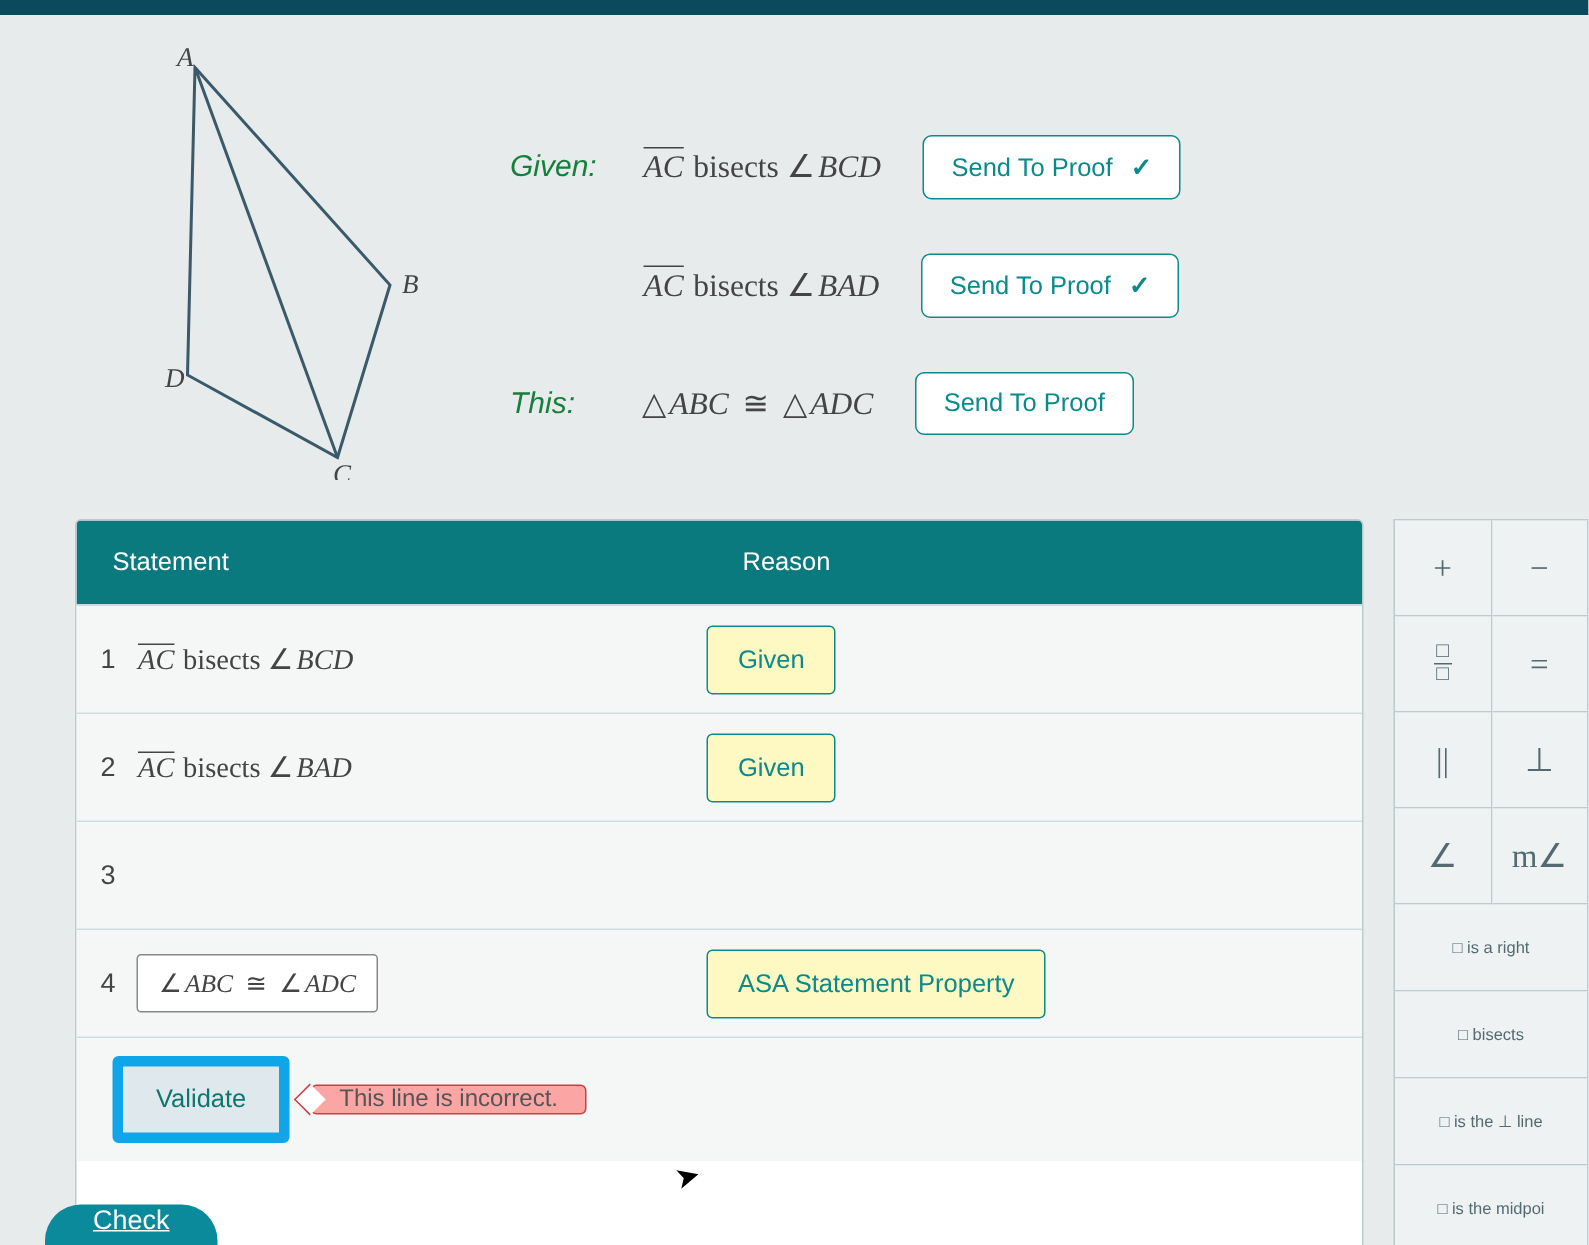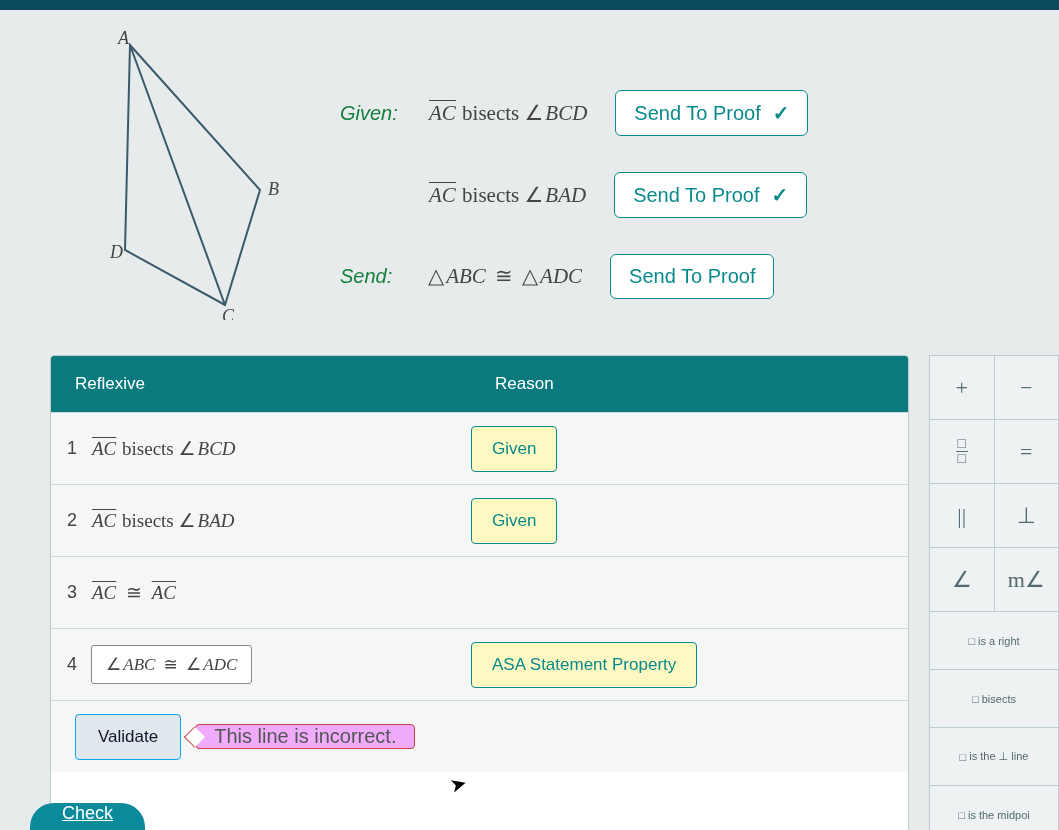--- a/index.html
+++ b/index.html
@@ -44,21 +44,21 @@
   .overline { text-decoration: overline; text-decoration-thickness: 1px; padding: 0 1px; }
   .angle-sym::before { content: "∠"; font-style: normal; margin-right: 2px; }
   .triangle-sym::before { content: "△"; font-style: normal; margin-right: 2px; }
   .cong::before { content: "≅"; font-style: normal; margin: 0 4px; }
   .send-btn {
     border: 1.5px solid #0a8a8a;
     background: #fff;
     color: #0a8a8a;
     border-radius: 6px;
     padding: 10px 18px;
-    font-size: 20px;
+    font-size: 17px;
     display: inline-flex;
     align-items: center;
     gap: 12px;
     cursor: pointer;
   }
   .send-btn .chk { color: #0a8a8a; font-weight: bold; }
 
   .proof-zone {
     display: flex;
     padding: 0 0 0 50px;
@@ -105,33 +105,33 @@
     background: #fff;
     border-radius: 3px;
     padding: 8px 14px;
     font-size: 17px;
     color: #444;
     display: inline-block;
     position: relative;
   }
   .validate-btn {
     background: #dfe8ec;
-    border: 1px solid #0ea5e9;
+    border: 7px solid #0ea5e9;
     border-radius: 4px;
     padding: 12px 22px;
     font-size: 17px;
-    color: #0f172a;
+    color: #0f766e;
     cursor: pointer;
   }
   .err-callout {
     border: 1.5px solid #c94040;
-    background: #f0abfc;
+    background: #fca5a5;
     border-radius: 4px;
     padding: 0 18px;
-    font-size: 20px;
+    font-size: 16px;
     color: #555;
     position: relative;
   }
   .err-callout::before {
     content: "";
     position: absolute;
     left: -9px; top: 50%;
     transform: translateY(-50%) rotate(45deg);
     width: 14px; height: 14px;
     background: #fff;
@@ -229,37 +229,37 @@
         <span class="overline">AC</span>
         <span style="font-style:normal"> </span><span style="font-style:normal">bisects</span>
         <span class="angle-sym">BAD</span>
       </span>
       <button class="send-btn">
         <span>Send To Proof</span>
           <span class="chk">✓</span>
       </button>
     </div>
     <div class="given-row">
-      <span class="given-label">Send:</span>
+      <span class="given-label">This:</span>
       <span class="math">
         <span class="triangle-sym">ABC</span>
         <span class="cong"></span>
         <span class="triangle-sym">ADC</span>
       </span>
       <button class="send-btn">
         <span>Send To Proof</span>
       </button>
     </div>
   </div>
 </div>
 
 <div class="proof-zone">
   <div class="proof-table">
     <div class="pt-head">
-      <div class="col1">Reflexive</div>
+      <div class="col1">Statement</div>
       <div class="col2">Reason</div>
     </div>
 
     <div class="pt-row">
       <div class="rownum">1</div>
       <div class="stmt">
         <span class="overline">AC</span>
         <span style="font-style:normal"> </span><span style="font-style:normal">bisects</span>
         <span class="angle-sym">BCD</span>
       </div>
@@ -271,25 +271,20 @@
       <div class="stmt">
         <span class="overline">AC</span>
         <span style="font-style:normal"> </span><span style="font-style:normal">bisects</span>
         <span class="angle-sym">BAD</span>
       </div>
       <div class="reasoncell"><span class="reason-btn">Given</span></div>
     </div>
 
     <div class="pt-row">
       <div class="rownum">3</div>
-      <div class="stmt">
-        <span class="overline">AC</span>
-        <span class="cong"></span>
-        <span class="overline">AC</span>
-      </div>
     </div>
 
     <div class="pt-row">
       <div class="rownum">4</div>
       <div class="stmt">
         <span class="incorrect-box">
           <span class="angle-sym">ABC</span>
           <span class="cong"></span>
           <span class="angle-sym">ADC</span>
         </span>

